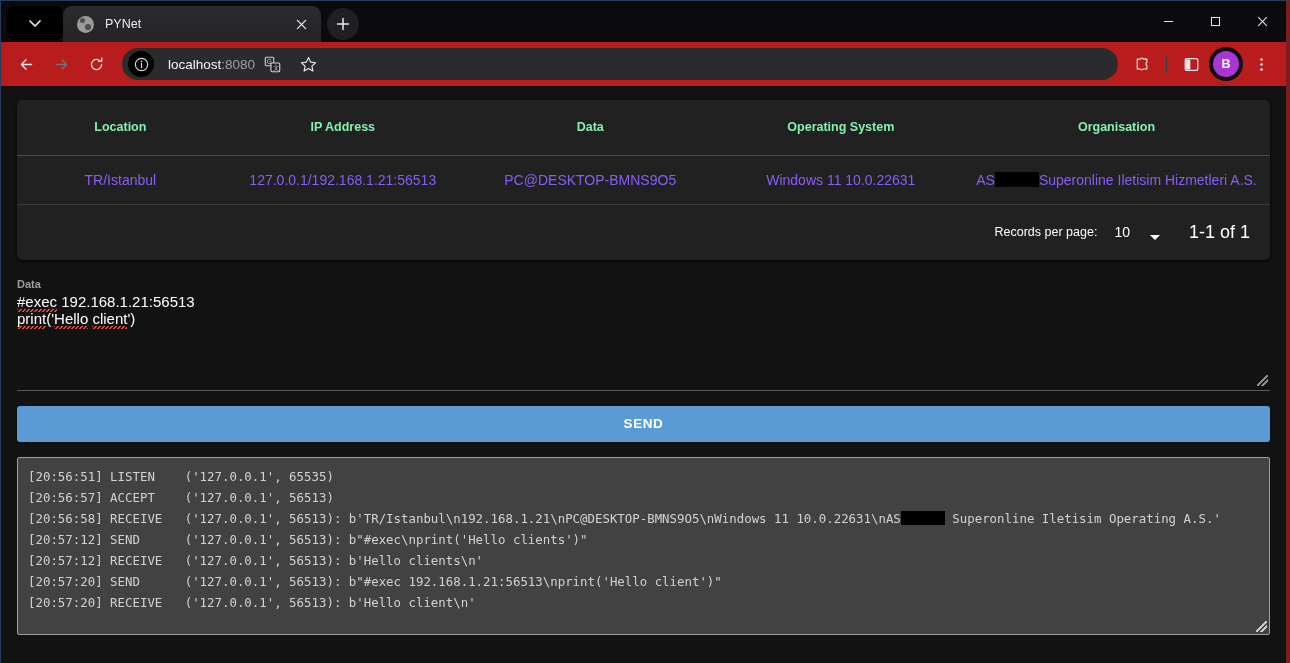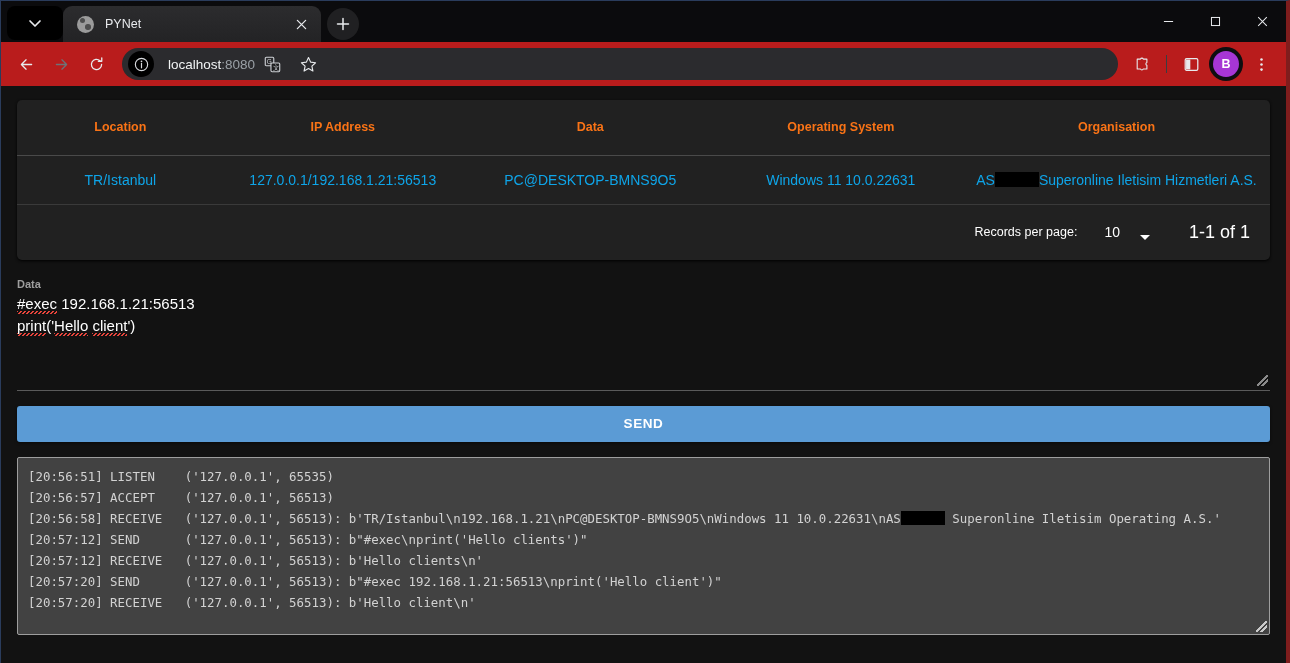--- a/index.html
+++ b/index.html
@@ -156,45 +156,45 @@
     box-shadow: 0 1px 3px rgba(0,0,0,0.6), 0 1px 2px rgba(0,0,0,0.5);
     overflow: hidden;
   }
   table.clients {
     width: 100%; border-collapse: collapse;
     table-layout: fixed;
   }
   table.clients th {
     height: 55px;
     font-size: 12.5px; font-weight: bold;
-    color: #f97316;
+    color: #86efac;
     text-align: center;
     border-bottom: 1px solid #4a4a4a;
     padding: 0 4px;
   }
   table.clients td {
     height: 49px;
-    font-size: 14px; color: #0ea5e9;
+    font-size: 14px; color: #8b5cf6;
     text-align: center;
     border-bottom: 1px solid #3a3a3a;
     padding: 0 4px;
     white-space: nowrap;
   }
   .redact {
     display: inline-block;
     width: 44px; height: 15px;
     background: #000;
     vertical-align: -2px;
   }
   .paginator {
     height: 55px;
     display: flex; align-items: center; justify-content: flex-end;
     padding-right: 20px;
     font-size: 12.5px; color: #ffffff;
-    gap: 10px;
+    gap: 0;
   }
   .pg-label { margin-right: 17px; }
   .pg-select {
     display: flex; align-items: flex-end; gap: 20px;
     margin-right: 29px;
   }
   .pg-value { font-size: 14px; }
   .caret {
     width: 0; height: 0;
     border-left: 5px solid transparent;
@@ -204,21 +204,21 @@
   .pg-range { font-size: 18px; }
 
   
   .field { margin-top: 18px; position: relative; }
   .field-label {
     font-size: 11px; color: #9e9e9e;
     margin-bottom: 3px; font-weight: bold;
   }
   .field-input {
     font-size: 15px; color: #ffffff;
-    line-height: 22px;
+    line-height: 17px;
     min-height: 98px;
     white-space: pre;
     border-bottom: 1px solid #5a5a5a;
     position: relative;
     padding-bottom: 2px;
   }
   .sp {
     background-image: repeating-linear-gradient(
       135deg, #e8453c 0 1.2px, transparent 1.2px 2.4px);
     background-repeat: repeat-x;

